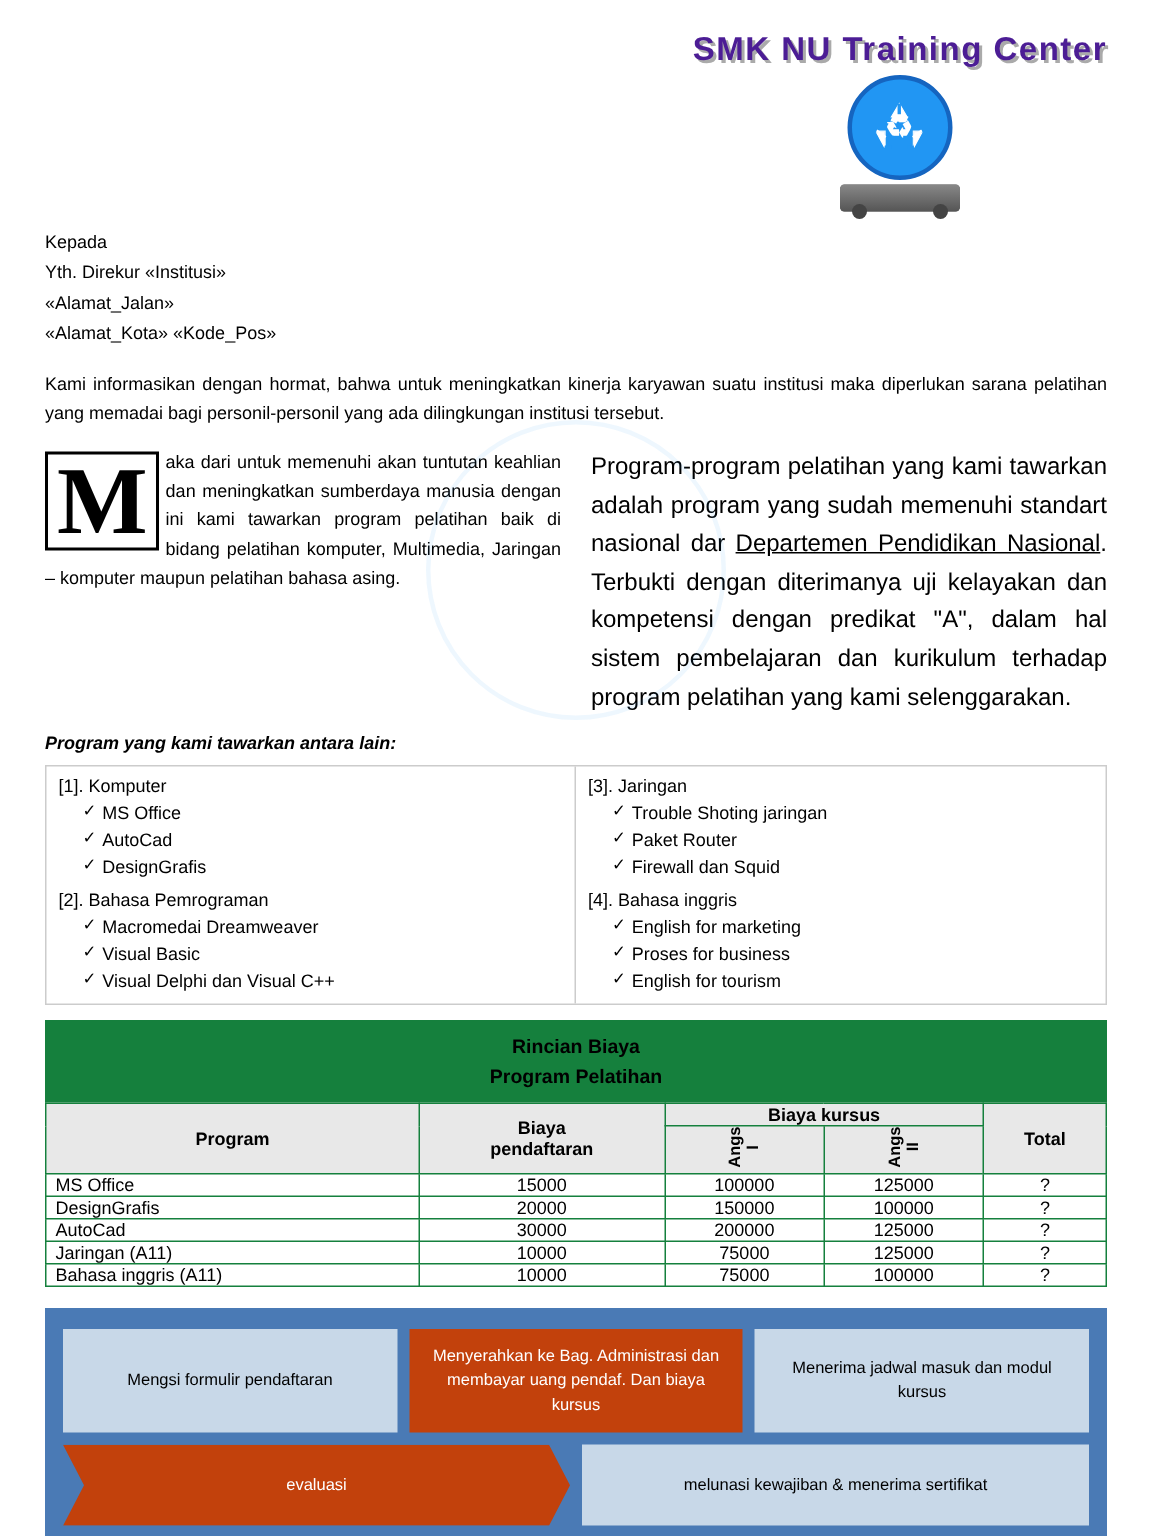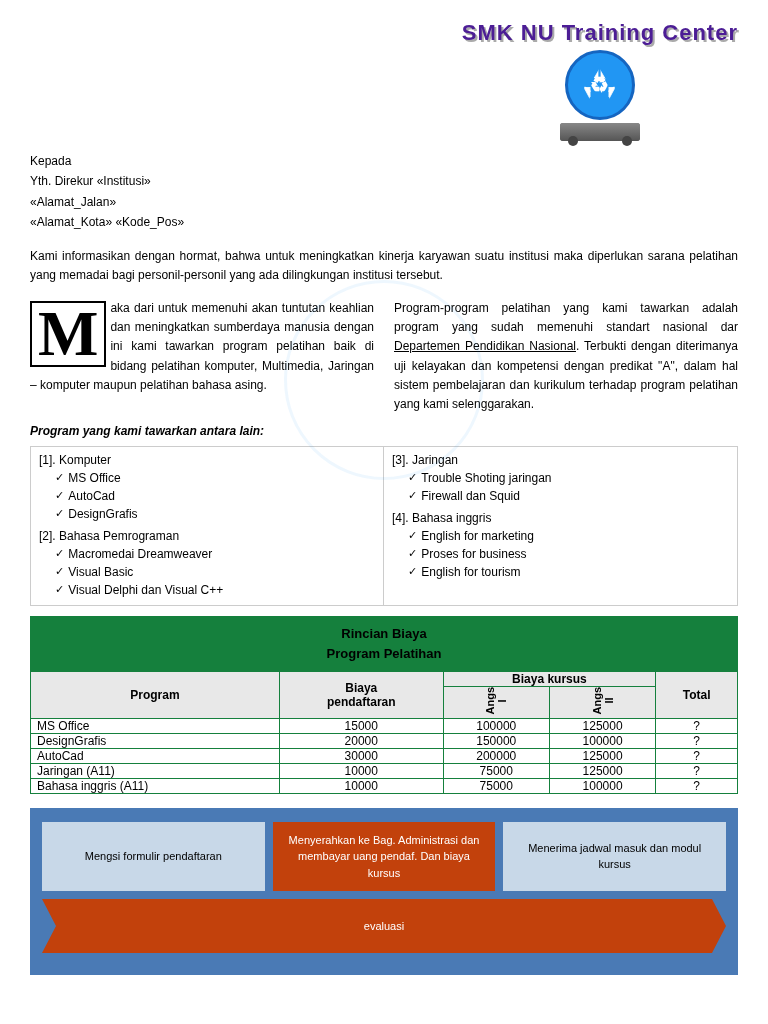--- a/index.html
+++ b/index.html
@@ -75,21 +75,21 @@
     .left-col {
       width: 50%;
       font-size: 12px;
       text-align: justify;
       line-height: 1.6;
       padding-right: 10px;
       position: relative;
     }
     .right-col {
       width: 50%;
-      font-size: 12px;
+      font-size: 16px;
       text-align: justify;
       line-height: 1.6;
       padding-left: 10px;
     }
     .big-m {
       float: left;
       font-size: 64px;
       font-weight: bold;
       line-height: 0.85;
       margin-right: 4px;
@@ -301,20 +301,21 @@
     <div class="check-item">AutoCad</div>
     <div class="check-item">DesignGrafis</div>
     <p class="section-num" style="margin-top:6px;">[2].  Bahasa Pemrograman</p>
     <div class="check-item">Macromedai Dreamweaver</div>
     <div class="check-item">Visual Basic</div>
     <div class="check-item">Visual Delphi dan Visual C++</div>
   </div>
   <div class="prog-col-right">
     <p class="section-num">[3].  Jaringan</p>
     <div class="check-item">Trouble Shoting jaringan</div>
+    <div class="check-item">Paket Router</div>
     <div class="check-item">Firewall dan Squid</div>
     <p class="section-num" style="margin-top:6px;">[4].  Bahasa inggris</p>
     <div class="check-item">English for marketing</div>
     <div class="check-item">Proses for business</div>
     <div class="check-item">English for tourism</div>
   </div>
 </div>
 
 <div class="rincian-bar">
   <div>Rincian Biaya</div>
@@ -382,16 +383,19 @@
       <span>Menyerahkan ke Bag. Administrasi dan membayar uang pendaf. Dan biaya kursus</span>
     </div>
     <div class="step-box">
       <span>Menerima jadwal masuk dan modul kursus</span>
     </div>
   </div>
   <div class="steps-row">
     <div class="step-box-dark" style="clip-path: polygon(0 0, calc(100% - 14px) 0, 100% 50%, calc(100% - 14px) 100%, 0 100%, 14px 50%);">
       <span>evaluasi</span>
     </div>
+    <div class="step-box">
+      <span>melunasi kewajiban &amp; menerima sertifikat</span>
+    </div>
   </div>
 </div>
 
 <div class="watermark"></div>
 
 </body></html>

